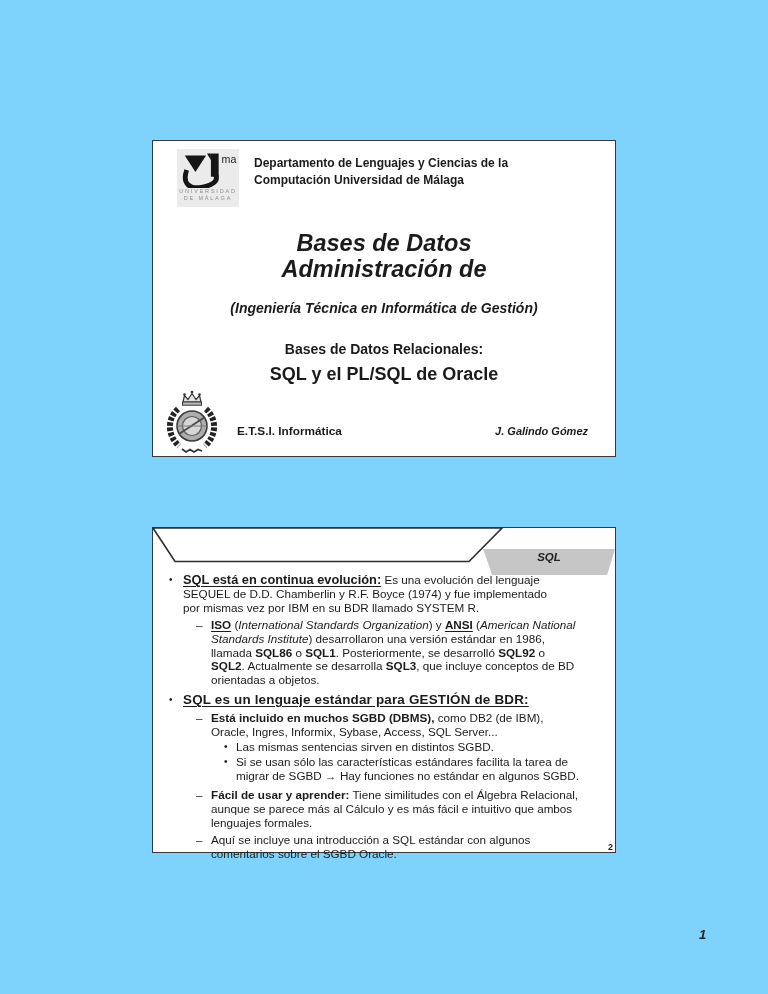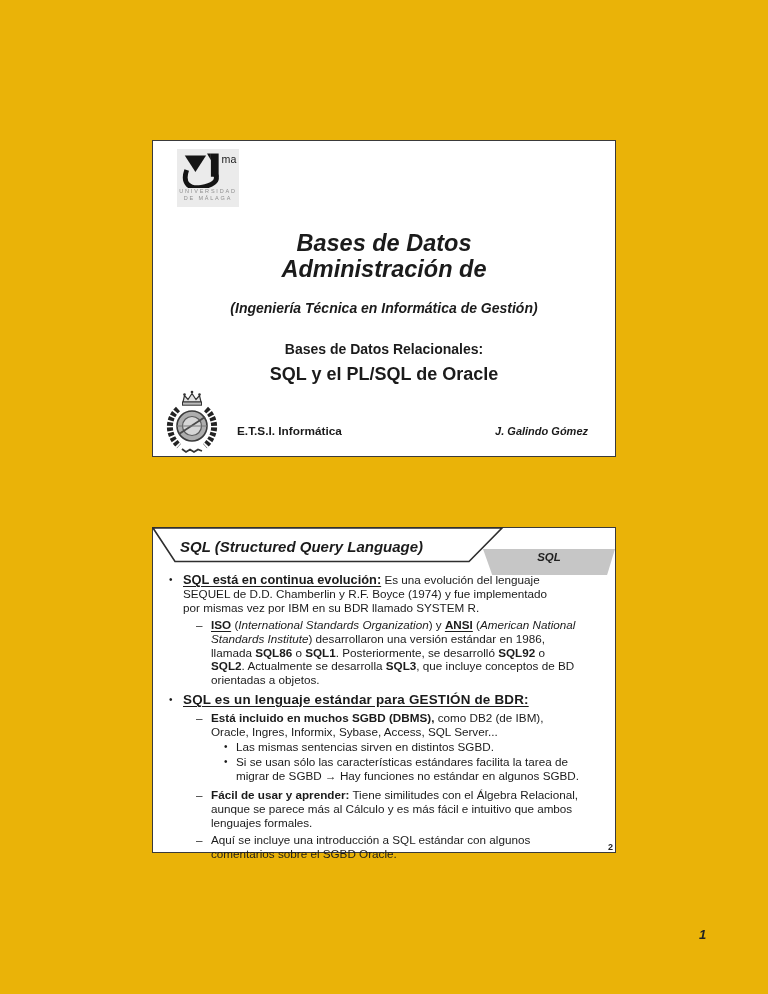--- a/index.html
+++ b/index.html
@@ -4,21 +4,21 @@
 <style>
   :root{
     --tab-gray:#c6c6c6;
     --slide-border:#3a3a3a;
     --text:#1b1b1b;
     --logo-box:#ebebeb;
     --muted-gray:#8f8f8f;
   }
   *{margin:0;padding:0;box-sizing:border-box;}
   body{background:#ffffff;font-family:"Liberation Sans","DejaVu Sans",sans-serif;color:var(--text);}
-  .page{position:relative;width:768px;height:994px;background:#eab308;overflow:hidden;}
+  .page{position:relative;width:768px;height:994px;background:#7dd3fc;overflow:hidden;}
 
   .slide{position:absolute;left:152px;width:464px;background:#fff;border:1.6px solid var(--slide-border);}
   #slide1{top:140px;height:317px;}
   #slide2{top:527px;height:326px;}
 
   
   .uma-box{position:absolute;left:24px;top:8px;width:62px;height:58px;background:var(--logo-box);}
   .uma-box svg{display:block;margin:1px auto 0 auto;}
   .uma-caption{text-align:center;font-size:5.5px;letter-spacing:1.8px;line-height:7px;color:var(--muted-gray);white-space:nowrap;}
   .dept{position:absolute;left:101px;top:14px;font-weight:bold;font-size:12px;line-height:17px;}
@@ -73,20 +73,24 @@
         <polygon points="7,5 29,5 18,22" fill="#151515"></polygon>
         <polygon points="30,3 34,3 34,10" fill="#151515"></polygon>
         <rect x="34" y="3" width="8" height="24" fill="#151515"></rect>
         <path d="M 9,20 C 4,34 12,40 24,38 C 35,36 42,32 39,25" stroke="#151515" stroke-width="5" fill="none"></path>
         <text x="45" y="13" font-size="11" fill="#1b1b1b">ma</text>
       </svg>
       <div class="uma-caption">UNIVERSIDAD</div>
       <div class="uma-caption">DE MÁLAGA</div>
     </div>
 
+    <div class="dept">
+      <div>Departamento de Lenguajes y Ciencias de la</div>
+      <div>Computación Universidad de Málaga</div>
+    </div>
 
     <div class="center main-title">
       <div>Bases de Datos</div>
       <div>Administración de</div>
     </div>
 
     <div class="center subtitle">(Ingeniería Técnica en Informática de Gestión)</div>
 
     <div class="center topic-title">Bases de Datos Relacionales:</div>
     <div class="center topic-sub">SQL y el PL/SQL de Oracle</div>
@@ -110,21 +114,20 @@
     <div class="author">J. Galindo Gómez</div>
   </div>
 
   <div class="slide" id="slide2">
 
     <div class="s2-tab">SQL</div>
 
     <svg class="hdr-svg" width="354" height="36" viewBox="0 0 354 36">
       <polygon points="1,1 350,1 317,34.5 23,34.5" fill="#ffffff" stroke="#2e2e2e" stroke-width="1.6"></polygon>
     </svg>
-    <div class="s2-title">SQL (Structured Query Language)</div>
 
     <div class="s2-content" id="s2-content">
         <div class="para lvl1">
           <span class="marker">•</span>
           <span class="ptext"><span class="seg-b seg-u seg-lg">SQL está en continua evolución:</span><span> Es una evolución del lenguaje</span><br><span>SEQUEL de D.D. Chamberlin y R.F. Boyce (1974) y fue implementado</span><br><span>por mismas vez por IBM en su BDR llamado SYSTEM R.</span></span>
         </div>
         <div class="para lvl2">
           <span class="marker">–</span>
           <span class="ptext"><span class="seg-b seg-u">ISO</span><span> (</span><span class="seg-i">International Standards Organization</span><span>) y </span><span class="seg-b seg-u">ANSI</span><span> (</span><span class="seg-i">American National</span><br><span class="seg-i">Standards Institute</span><span>) desarrollaron una versión estándar en 1986,</span><br><span>llamada </span><span class="seg-b">SQL86</span><span> o </span><span class="seg-b">SQL1</span><span>. Posteriormente, se desarrolló </span><span class="seg-b">SQL92</span><span> o</span><br><span class="seg-b">SQL2</span><span>. Actualmente se desarrolla </span><span class="seg-b">SQL3</span><span>, que incluye conceptos de BD</span><br><span>orientadas a objetos.</span></span>
         </div>

